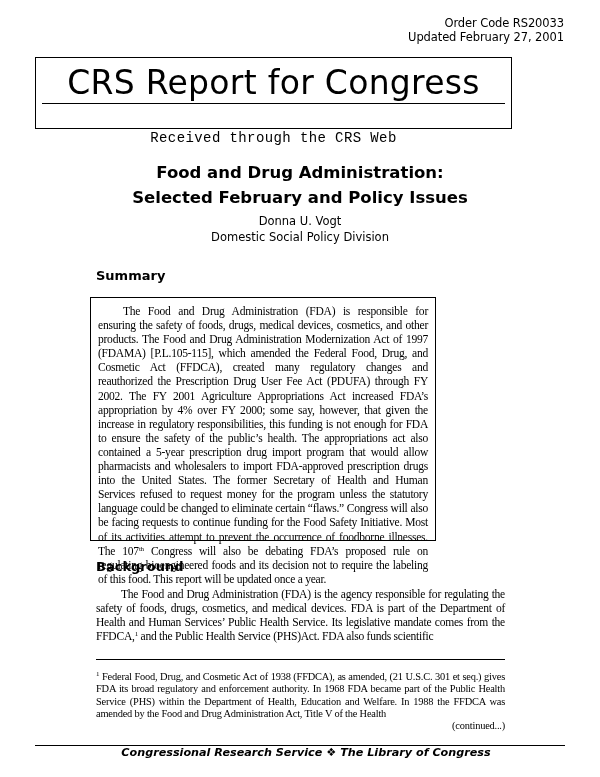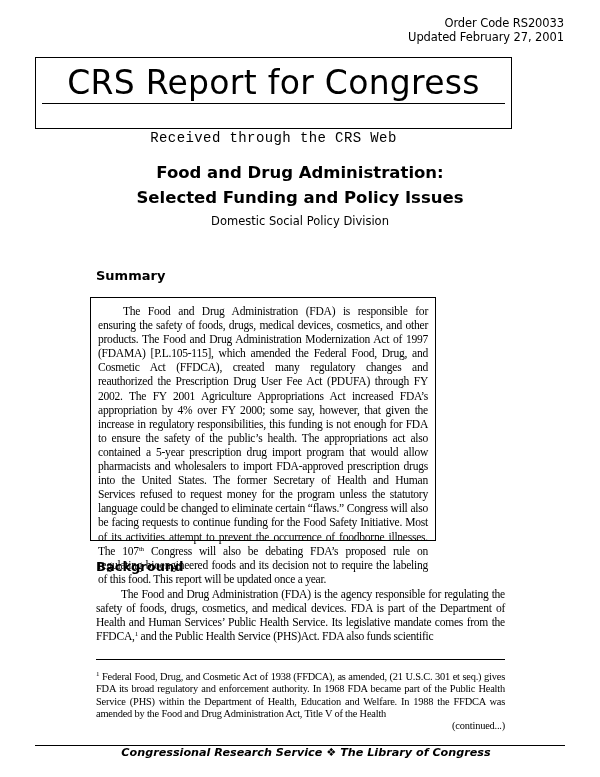--- a/index.html
+++ b/index.html
@@ -79,24 +79,25 @@
 </div>
 
 <div class="abs crs-box">
   <div class="abs crs-title">CRS Report for Congress</div>
   <div class="abs crs-rule"></div>
   <div class="abs crs-subtitle">Received through the CRS Web</div>
 </div>
 
 <div class="abs doc-title">
   <div>Food and Drug Administration:</div>
-  <div>Selected Funding and Policy Issues</div>
+  <div>Selected February and Policy Issues</div>
 </div>
 
 <div class="abs author">
+  <div>Donna U. Vogt</div>
   <div>Domestic Social Policy Division</div>
 </div>
 
 <div class="abs section-heading summary-heading">Summary</div>
 
 <div class="abs summary-box">
   <div class="abs summary-text indent"><span>The Food and Drug Administration (FDA) is responsible for ensuring the safety of foods, drugs, medical devices, cosmetics, and other products. The Food and Drug Administration Modernization Act of 1997 (FDAMA) [P.L.105-115], which amended the Federal Food, Drug, and Cosmetic Act (FFDCA), created many regulatory changes and reauthorized the Prescription Drug User Fee Act (PDUFA) through FY 2002. The FY 2001 Agriculture Appropriations Act increased FDA’s appropriation by 4% over FY 2000; some say, however, that given the increase in regulatory responsibilities, this funding is not enough for FDA to ensure the safety of the public’s health. The appropriations act also contained a 5-year prescription drug import program that would allow pharmacists and wholesalers to import FDA-approved prescription drugs into the United States. The former Secretary of Health and Human Services refused to request money for the program unless the statutory language could be changed to eliminate certain “flaws.” Congress will also be facing requests to continue funding for the Food Safety Initiative.  Most of its activities attempt to prevent the occurrence of foodborne illnesses. The 107</span><sup>th</sup><span> Congress will also be debating FDA’s proposed rule on regulating bioengineered foods and its decision not to require the labeling of this food. This report will be updated once a year.</span></div>
 </div>
 
 <div class="abs section-heading bg-heading">Background</div>

